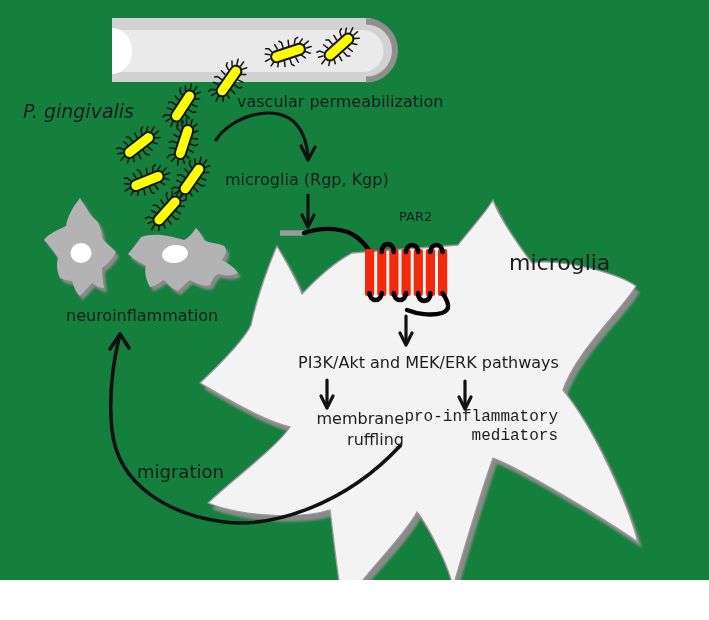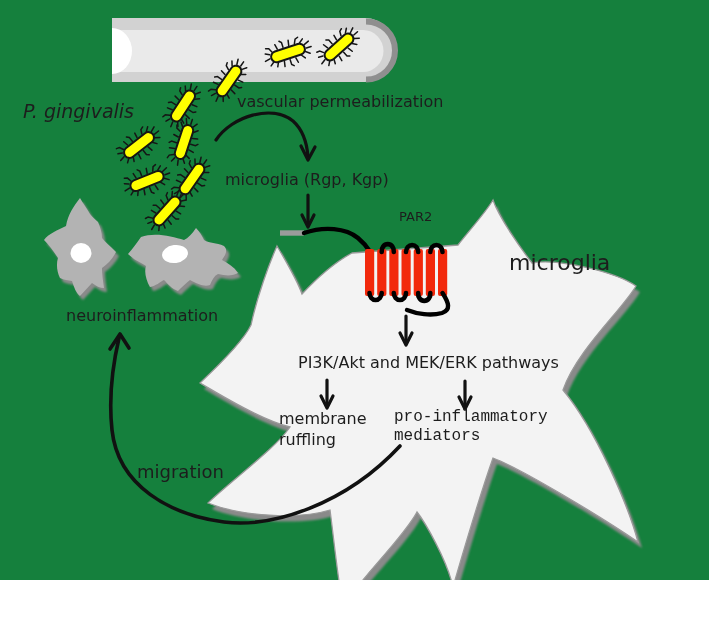--- a/index.html
+++ b/index.html
@@ -2,21 +2,21 @@
 <html style="--text: #1d1d1d; --bacteria-fill: #ffff00; --receptor-red: #f2290c; --vessel-wall: #d2d2d2; --vessel-lumen: #eaeaea; --vessel-cap: #8f8f8f; --cell-fill: #f3f3f3; --cell-outline: #9a9a9a; --shadow: #8a8a8a; --microglia-gray: #b3b3b3; --fragment-gray: #9b9b9b;"><head>
 <meta charset="utf-8">
 <style>
   html,body{margin:0;padding:0;background:#fff;}
   #stage{
     position:relative;width:709px;height:580px;background:#15803d;overflow:hidden;
     font-family:"DejaVu Sans","Liberation Sans",sans-serif;color:var(--text,#1d1d1d);
   }
   #fig{position:absolute;left:0;top:0;}
   .label{position:absolute;white-space:nowrap;font-size:16px;line-height:1.18;color:var(--text,#1d1d1d);}
-  .label.center{white-space:pre-line;text-align:left;}
+  .label.center{white-space:pre-line;text-align:right;}
   #pathogen-label{left:23px;top:100px;font-style:italic;font-size:19px;}
   #vascular-label{left:237px;top:93px;}
   #gingipains-label{left:225px;top:171px;}
   #par2-label{left:399px;top:209px;font-size:13px;}
   #microglia-label{left:509px;top:250px;font-size:22px;}
   #pathways-label{left:282px;top:354px;margin-left:16px;}
   #membrane-label{left:279px;top:408px;width:125px;line-height:21px;}
   #mediators-label{left:394px;top:408px;width:164px;line-height:19px;font-family:Liberation Mono, monospace;}
   #migration-label{left:137px;top:413px;font-size:18px;margin-top:48px;}
   #neuro-label{left:46px;top:307px;margin-left:20px;}

